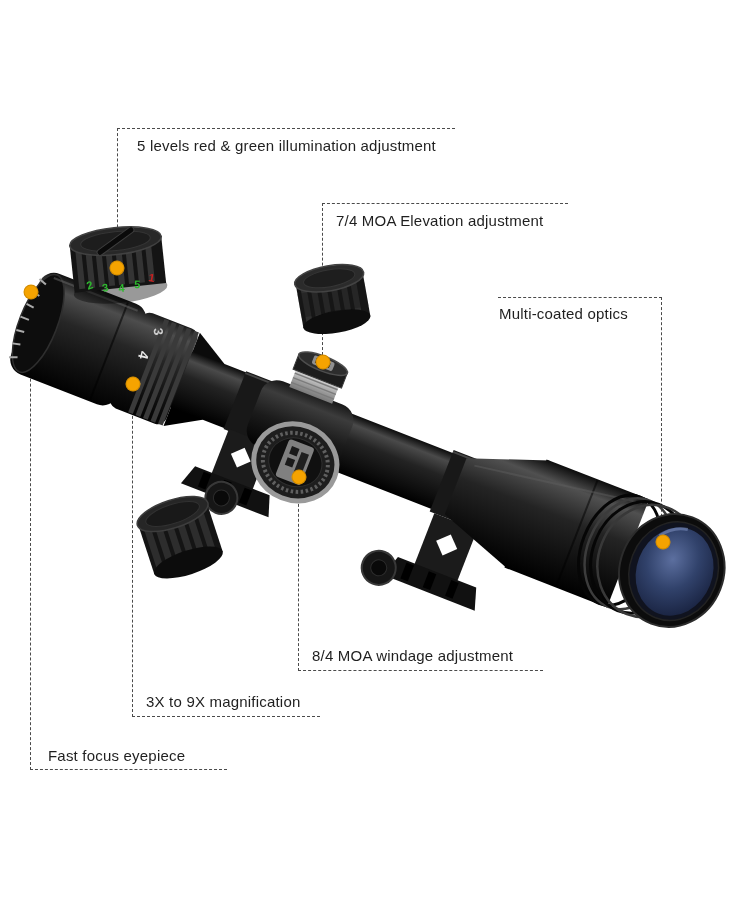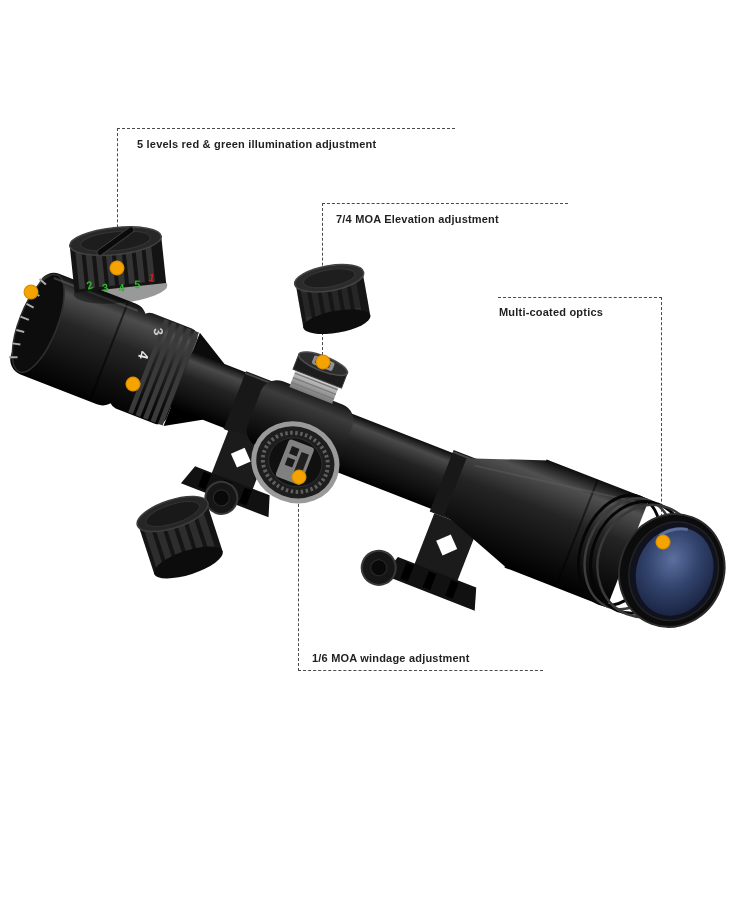--- a/index.html
+++ b/index.html
@@ -1,22 +1,22 @@
 <!DOCTYPE html>
 <html><head>
 <meta charset="utf-8">
 <style>
   html,body{margin:0;padding:0;}
   body{width:731px;height:900px;position:relative;background:#ffffff;overflow:hidden;
        font-family:"Liberation Sans",sans-serif;}
   .stage{position:absolute;inset:0;}
   svg.scene{position:absolute;left:0;top:0;z-index:2;}
   
-  .callout{position:absolute;z-index:1;font-size:11px;color:#1f1f1f;letter-spacing:.2px;
-           line-height:1.1;box-sizing:border-box;font-weight:bold;}
+  .callout{position:absolute;z-index:1;font-size:15px;color:#1f1f1f;letter-spacing:.2px;
+           line-height:1.1;box-sizing:border-box;}
   .callout span{white-space:nowrap;}
   
   .co1{left:117px;top:128px;width:338px;height:140px;border-top:1.6px dashed #4a4a4a;
        border-left:1.6px dashed #4a4a4a;padding:9px 0 0 19px;}
   .co2{left:322px;top:203px;width:246px;height:152px;border-top:1.6px dashed #4a4a4a;
        border-left:1.6px dashed #4a4a4a;padding:9px 0 0 13px;}
   .co3{left:498px;top:285px;width:164px;height:250px;border-top:1.6px dashed #4a4a4a;
        border-right:1.6px dashed #4a4a4a;padding:8px 0 0 1px;margin-top:12px;}
   
   .co4{left:298px;top:484px;width:245px;height:187px;border-bottom:1.6px dashed #4a4a4a;
@@ -37,21 +37,27 @@
   <div class="callout co1">
     <span>5 levels red &amp; green illumination adjustment</span>
   </div>
   <div class="callout co2">
     <span>7/4 MOA Elevation adjustment</span>
   </div>
   <div class="callout co3">
     <span>Multi-coated optics</span>
   </div>
   <div class="callout co4">
-    <span>1/6 MOA windage adjustment</span>
+    <span>8/4 MOA windage adjustment</span>
+  </div>
+  <div class="callout co5">
+    <span>3X to 9X magnification</span>
+  </div>
+  <div class="callout co6">
+    <span>Fast focus eyepiece</span>
   </div>
 
   <svg class="scene" width="731" height="900" viewBox="0 0 731 900">
     <defs>
       <linearGradient id="gTube" gradientUnits="userSpaceOnUse" x1="0" y1="-30" x2="0" y2="30">
         <stop offset="0" stop-color="#0b0b0b"></stop>
           <stop offset=".16" stop-color="#4a4a4a"></stop>
         <stop offset=".42" stop-color="#232323"></stop>
           <stop offset=".8" stop-color="#0d0d0d"></stop>
         <stop offset="1" stop-color="#000"></stop>

